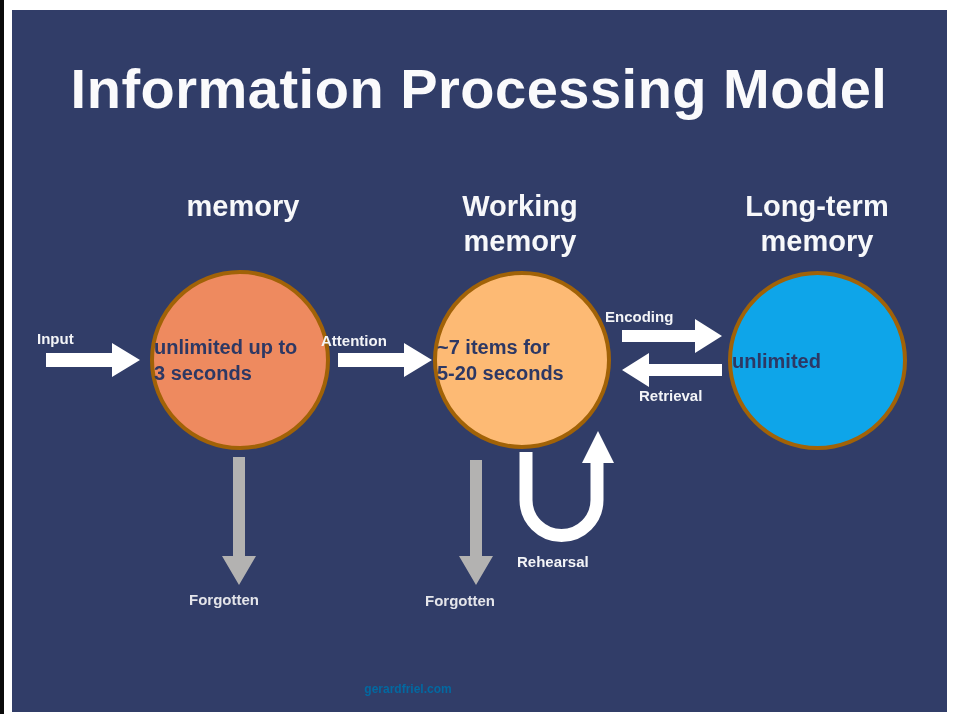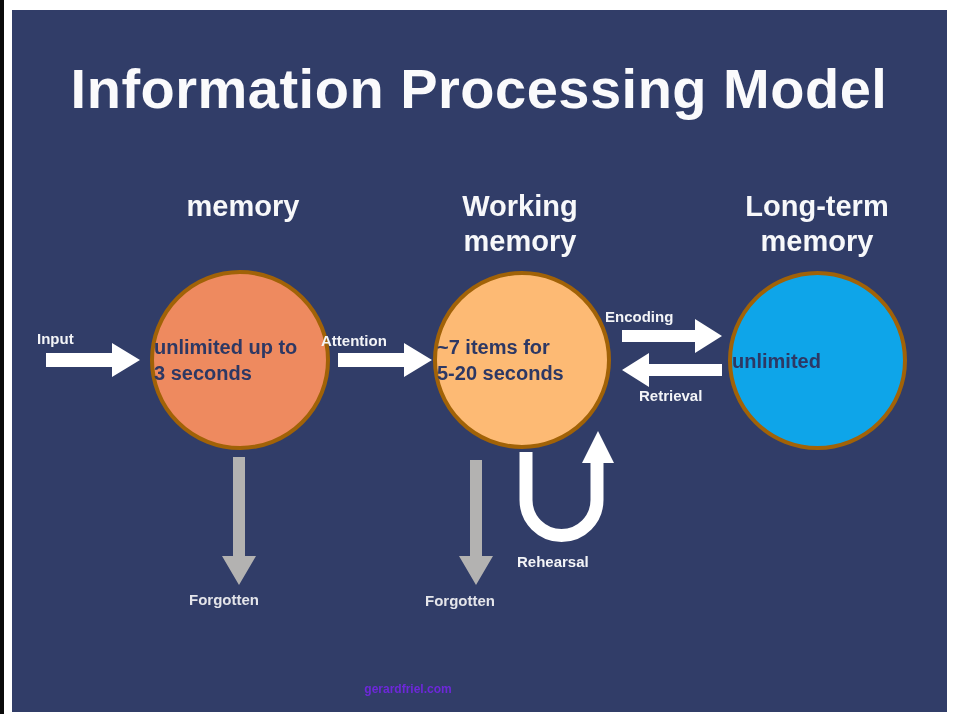--- a/index.html
+++ b/index.html
@@ -40,21 +40,21 @@
   }
   .label-input{left:37px;top:330px;width:80px;}
   .label-attention{left:321px;top:332px;width:100px;}
   .label-encoding{left:605px;top:308px;width:100px;}
   .label-retrieval{left:639px;top:387px;width:100px;}
   .label-rehearsal{left:517px;top:553px;width:100px;}
   .label-forgotten-1{left:189px;top:591px;width:100px;color:#e4e5ea;}
   .label-forgotten-2{left:425px;top:592px;width:100px;color:#e4e5ea;}
   .footer{
     position:absolute;left:0;top:682px;width:816px;text-align:center;
-    font-size:12px;font-weight:700;color:#6d28d9;
+    font-size:12px;font-weight:700;color:#0369a1;
   }
 </style>
 </head>
 <body>
 
 <div class="edge-left"></div>
 
 <div class="panel" style="background-color: rgb(49, 61, 104);"></div>
 
 <h1 class="title">Information Processing Model</h1>

